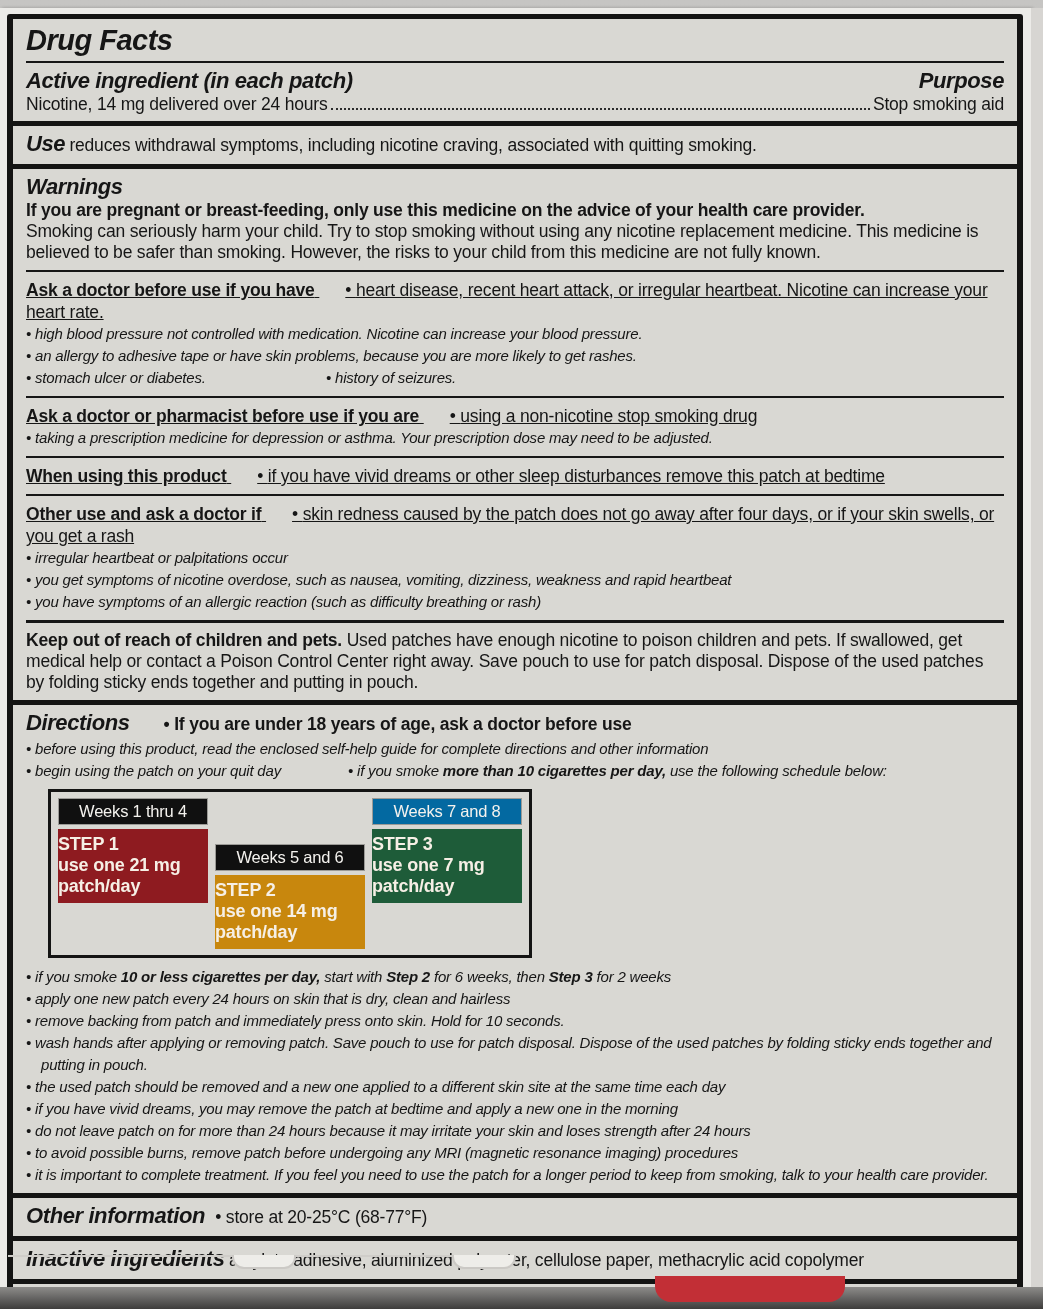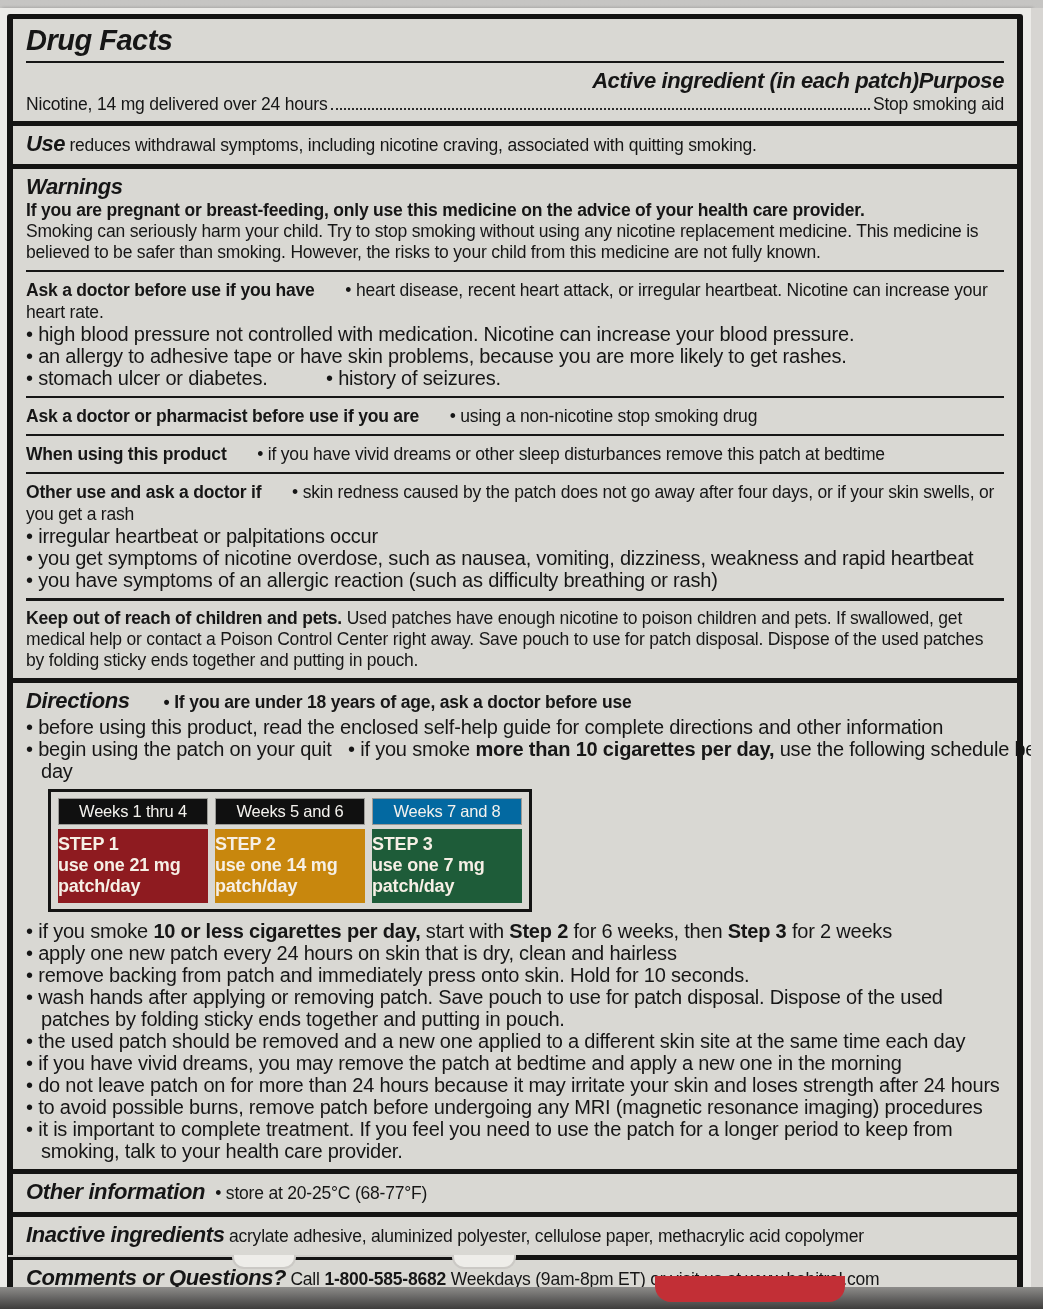--- a/index.html
+++ b/index.html
@@ -35,28 +35,28 @@
   .sec { background:#d9d8d3; padding:5px 13px 7px 13px; }
 
   h1.title { font-size:29px; font-style:italic; font-weight:bold; letter-spacing:-0.5px; }
   .h2 { font-size:22px; font-style:italic; font-weight:bold; letter-spacing:-0.4px; }
   .body-t { font-size:17.5px; line-height:21px; }
   .b { font-weight:bold; }
   .rule  { height:2px; background:#161616; margin:4px 0 5px 0; }
   .hr2 { height:2px; background:#161616; margin:7px 0; }
   .hr3 { height:3px; background:#161616; margin:7px 0; }
 
-  .row-between { display:flex; justify-content:flex-end; align-items:flex-end; }
+  .row-between { display:flex; justify-content:space-between; align-items:flex-end; }
   .leader-row { display:flex; font-size:17.5px; line-height:20px; }
   .leader { flex:1; border-bottom:2px dotted #2b2b2b; margin:0 3px 4px 3px; }
 
   ul.plain { list-style:none; }
-  ul.plain li { font-size:20px; line-height:22px; padding-left:15px; text-indent:-15px; }
+  ul.plain li { font-size:15px; line-height:22px; padding-left:15px; text-indent:-15px;font-style:italic; }
   ul.plain li::before { content:"• "; }
-  .lead-line { font-size:17.5px; line-height:22px; }
+  .lead-line { font-size:17.5px; line-height:22px;text-decoration:underline; }
   .lead-line .gap { display:inline-block; width:26px; }
   .inline-bullet::before { content:"• "; }
 
   .two-col { display:flex; }
   .two-col li { flex:0 0 auto; }
 
   .dir-head { display:flex; align-items:baseline; margin-bottom:2px; }
   .dir-head .h2 { margin-right:34px; }
 
   .sched { border:3px solid #141413; display:inline-flex; gap:7px;
@@ -110,20 +110,23 @@
       <ul class="plain two-col">
         <li style="width:300px">stomach ulcer or diabetes.</li>
         <li>history of seizures.</li>
       </ul>
 
       <div class="hr2"></div>
       <div class="lead-line">
         <span class="b">Ask a doctor or pharmacist before use if you are</span>
         <span class="gap"></span><span class="inline-bullet">using a non-nicotine stop smoking drug</span>
       </div>
+      <ul class="plain">
+        <li>taking a prescription medicine for depression or asthma. Your prescription dose may need to be adjusted.</li>
+      </ul>
 
       <div class="hr2"></div>
       <div class="lead-line">
         <span class="b">When using this product</span>
         <span class="gap"></span><span class="inline-bullet">if you have vivid dreams or other sleep disturbances remove this patch at bedtime</span>
       </div>
 
       <div class="hr2"></div>
       <div class="lead-line">
         <span class="b">Other use and ask a doctor if</span>
@@ -158,21 +161,21 @@
       <div class="sched">
         <div class="col">
           <div class="wk" style="background-color: rgb(16, 16, 16);">Weeks 1 thru 4</div>
           <div class="cell" style="background-color: rgb(142, 27, 32);">
             <div>STEP 1</div>
             <div>use one 21 mg</div>
             <div>patch/day</div>
           </div>
         </div>
         <div class="col">
-          <div class="wk" style="background-color: rgb(16, 16, 16);">Weeks 5 and 6</div>
+          <div class="wk" style="background-color: rgb(16, 16, 16); margin-top: 46px;">Weeks 5 and 6</div>
           <div class="cell" style="background-color: rgb(200, 135, 13);">
             <div>STEP 2</div>
             <div>use one 14 mg</div>
             <div>patch/day</div>
           </div>
         </div>
         <div class="col">
           <div class="wk" style="background-color: #0369a1;">Weeks 7 and 8</div>
           <div class="cell" style="background-color: rgb(30, 92, 57);">
             <div>STEP 3</div>

